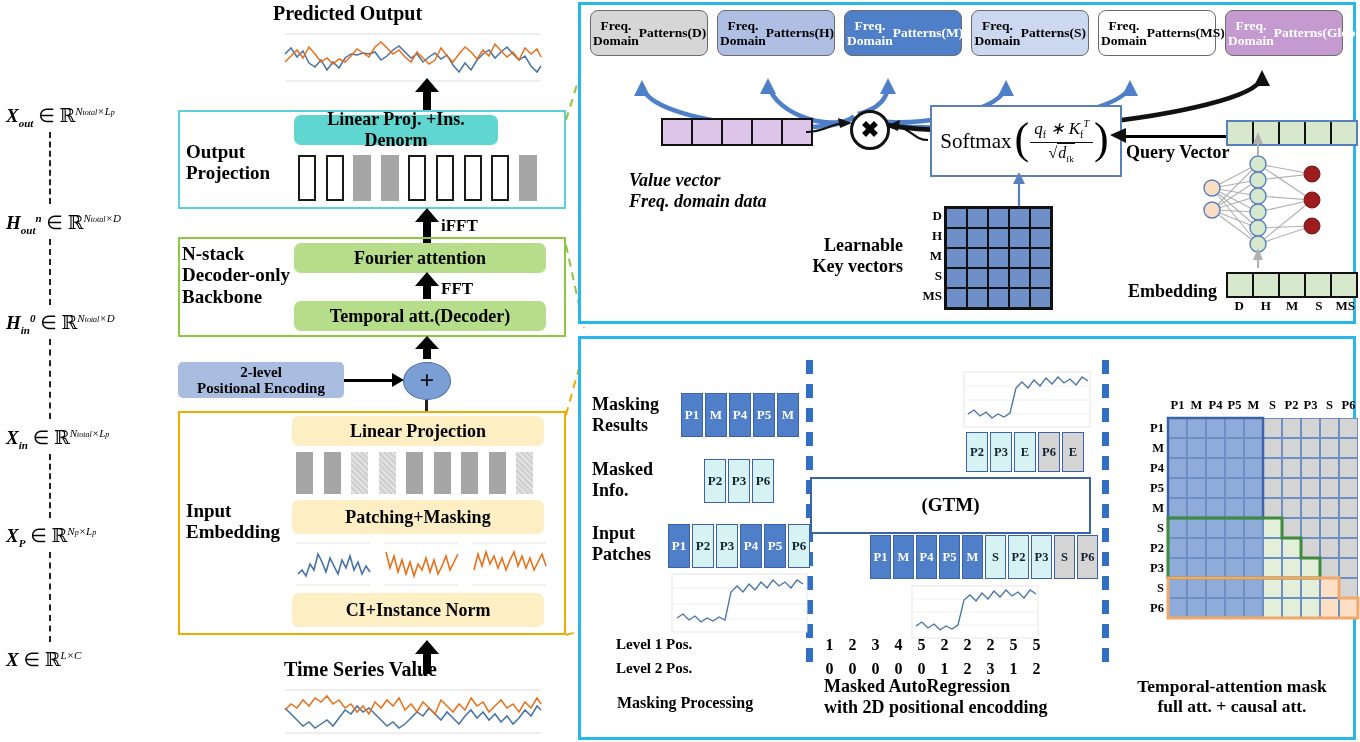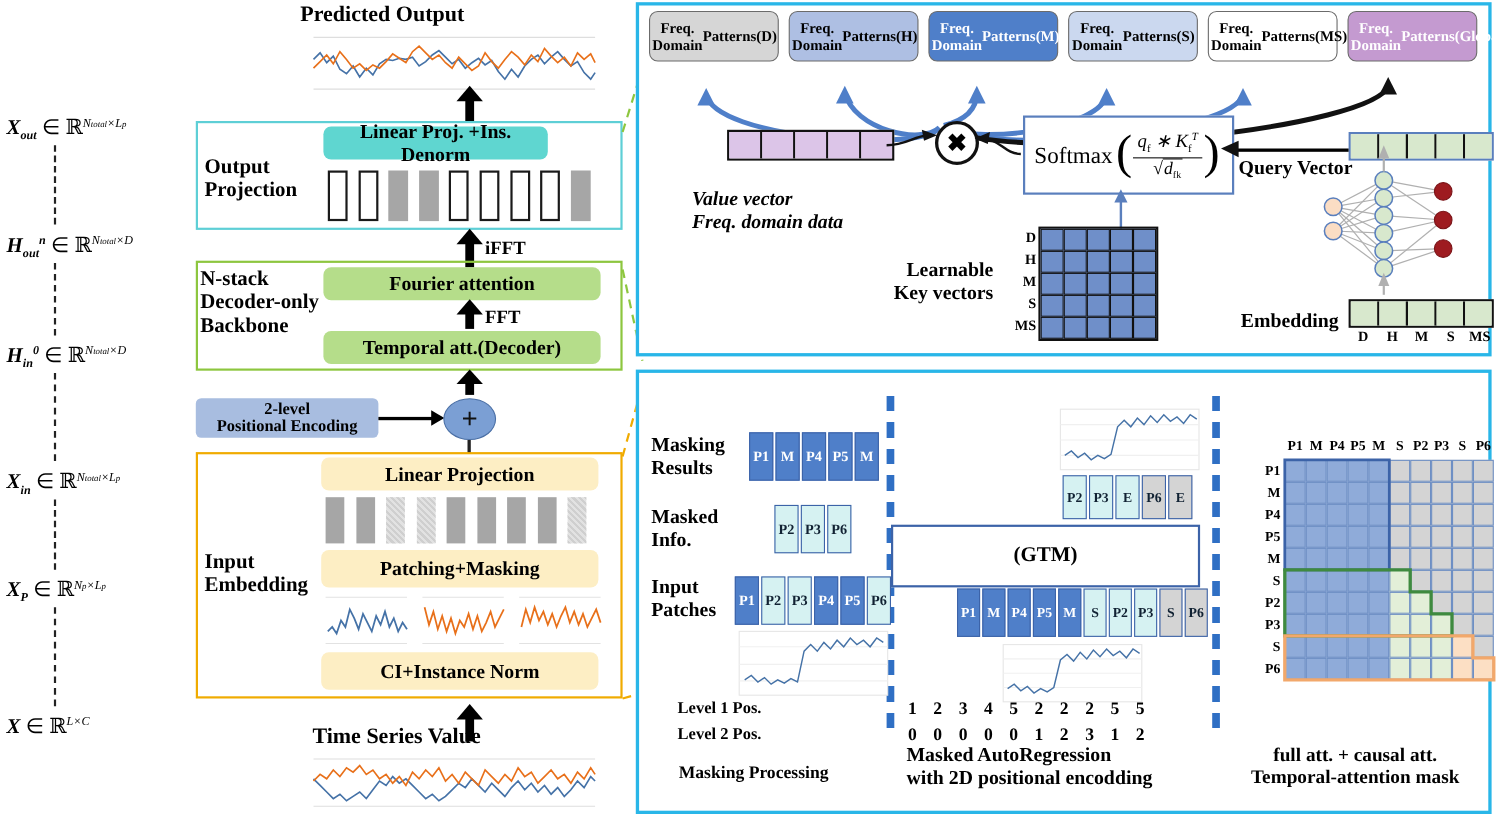--- a/index.html
+++ b/index.html
@@ -662,15 +662,15 @@
     <path d="M 0,160 L 171,160 L 171,180 L 190,180 L 190,200 L 0,200 Z" fill="none" stroke="#f2a86b" stroke-width="3"></path>
   </svg>
 </div>
 
 <div class="lbl" style="left:617px;top:678px;font-size:16px;margin-top:16px;">Masking Processing</div>
 <div class="lbl" style="left:824px;top:676px;font-size:18px;text-align:left;width:268px;">
   <div>Masked AutoRegression</div>
   <div>with 2D positional encodding</div>
 </div>
 <div class="lbl" style="left:1114px;top:676px;font-size:17.5px;text-align:center;width:236px;">
+  <div>Temporal-attention mask</div>
   <div>full att. + causal att.</div>
-  <div>Temporal-attention mask</div>
 </div>
 
 </body></html>

